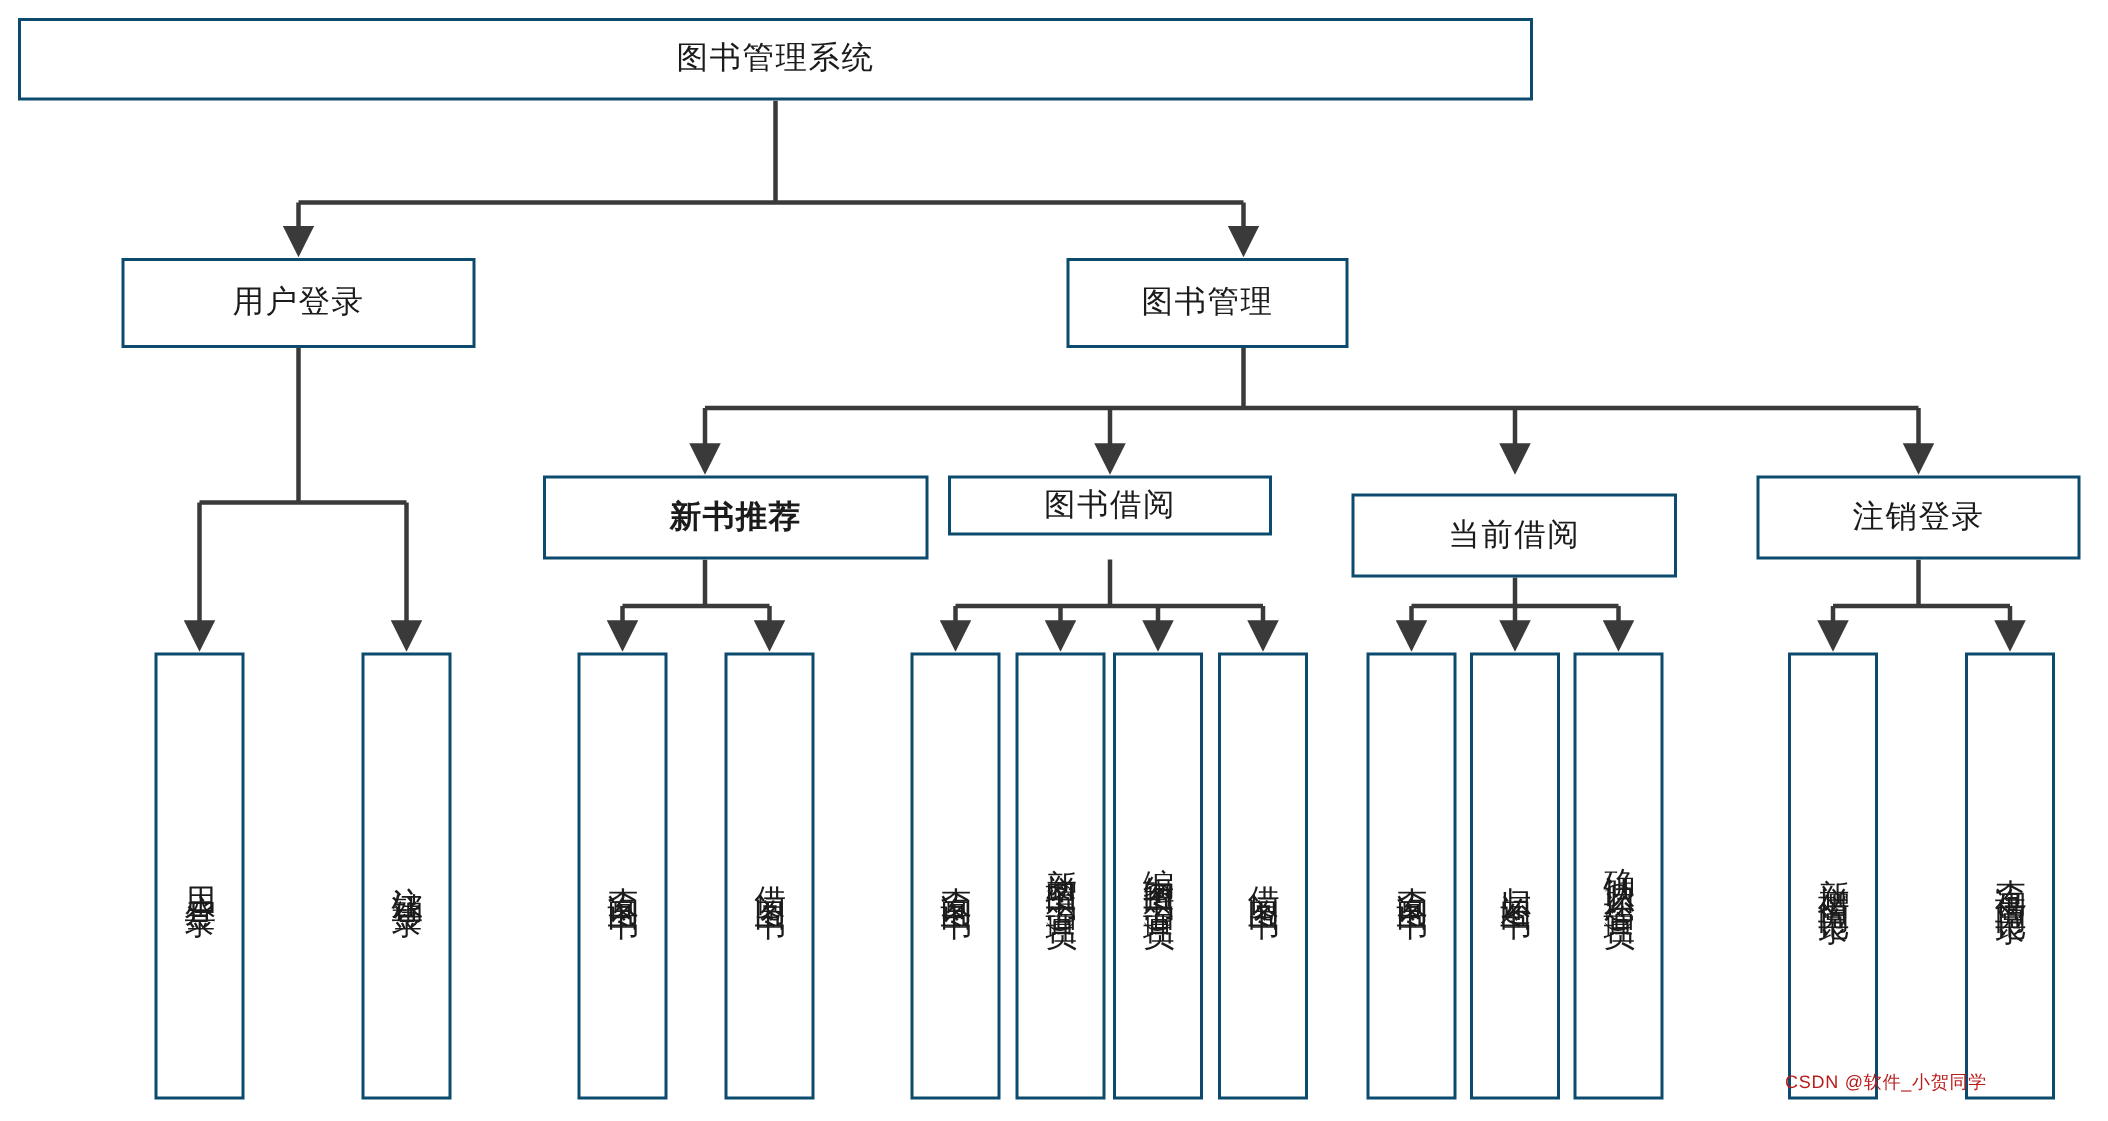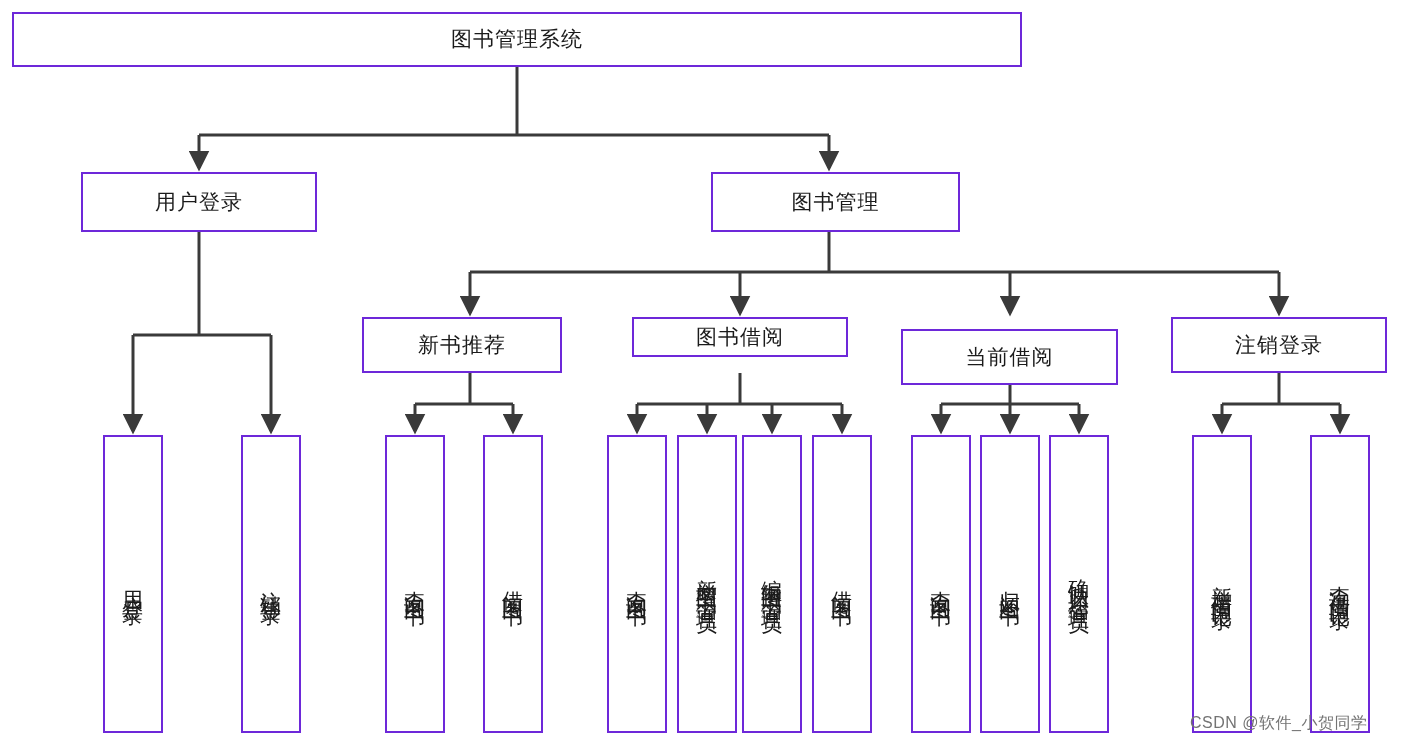--- a/index.html
+++ b/index.html
@@ -19,21 +19,21 @@
     position: absolute;
     left: 0; top: 0;
     width: 1405px;
     height: 747px;
     pointer-events: none;
   }
   .node {
     position: absolute;
     box-sizing: border-box;
     background: #ffffff;
-    border: 2px solid #6d28d9;
+    border: 2px solid #0c4a6e;
     display: flex;
     align-items: center;
     justify-content: center;
   }
   .node-label {
     color: #1b1b1b;
     font-size: 21px;
     line-height: 1.15;
     letter-spacing: 1px;
     white-space: nowrap;
@@ -47,22 +47,22 @@
     writing-mode: vertical-rl;
     text-orientation: upright;
     font-size: 21px;
     letter-spacing: 5px;
     line-height: 1;
     white-space: nowrap;
     text-align: center;
   }
   .watermark {
     position: absolute;
-    color: #737373;
-    font-size: 16px;
+    color: #b91c1c;
+    font-size: 12px;
     letter-spacing: 0.5px;
     white-space: nowrap;
     user-select: none;
   }
 </style>
 </head>
 <body>
 
 <div id="canvas">
 
@@ -119,25 +119,25 @@
     </g>
   </svg>
 
   <div class="node" style="left:12px; top:12px; width:1010px; height:55px;">
     <span class="node-label">图书管理系统</span>
   </div>
 
   <div class="node" style="left:81px; top:172px; width:236px; height:60px;">
     <span class="node-label">用户登录</span>
   </div>
-  <div class="node" style="left:711px; top:172px; width:249px; height:60px;">
+  <div class="node" style="left:711px; top:172px; width:188px; height:60px;">
     <span class="node-label">图书管理</span>
   </div>
 
-  <div class="node" style="left:362px; top:317px; width:200px; height:56px;">
+  <div class="node" style="left:362px; top:317px; width:257px; height:56px;font-weight:bold;">
     <span class="node-label">新书推荐</span>
   </div>
   <div class="node" style="left:632px; top:317px; width:216px; height:40px;">
     <span class="node-label">图书借阅</span>
   </div>
   <div class="node" style="left:901px; top:317px; width:217px; height:56px;margin-top:12px;">
     <span class="node-label">当前借阅</span>
   </div>
   <div class="node" style="left:1171px; top:317px; width:216px; height:56px;">
     <span class="node-label">注销登录</span>

